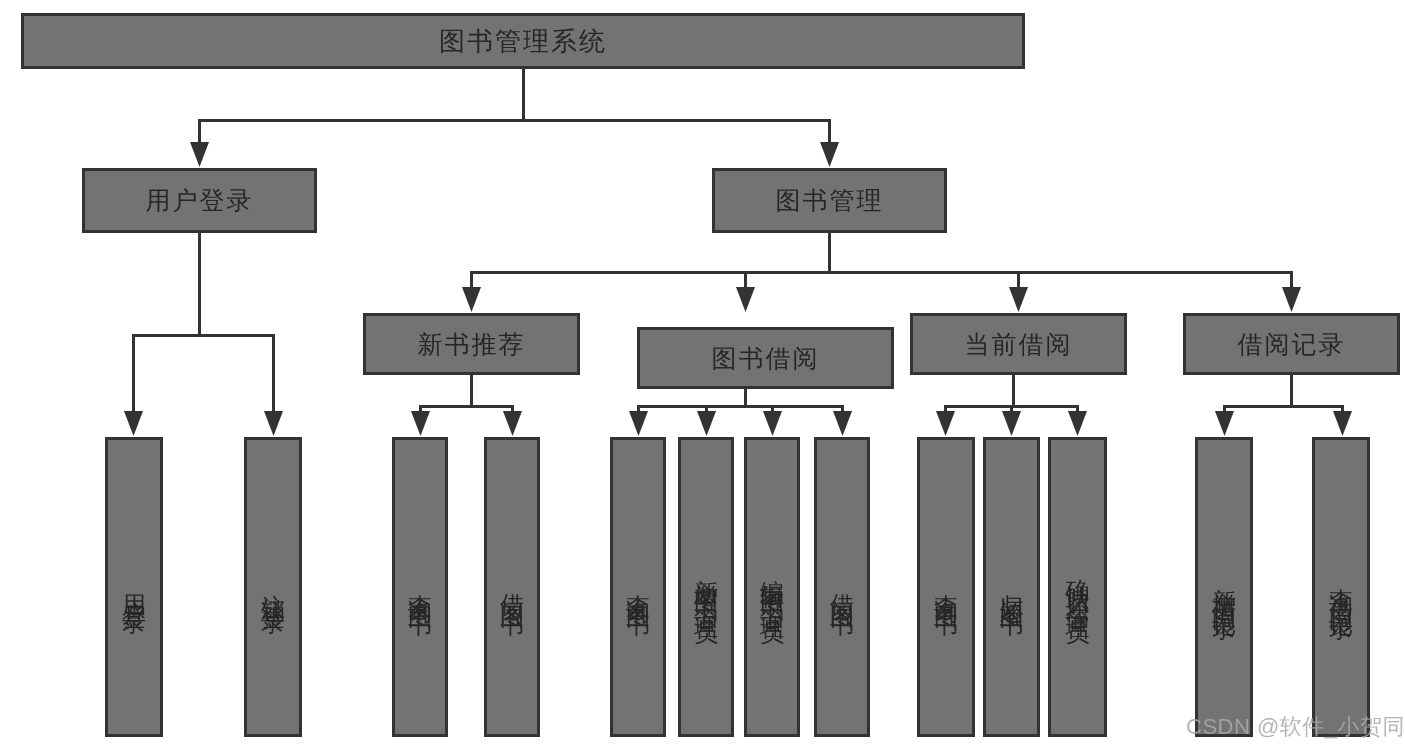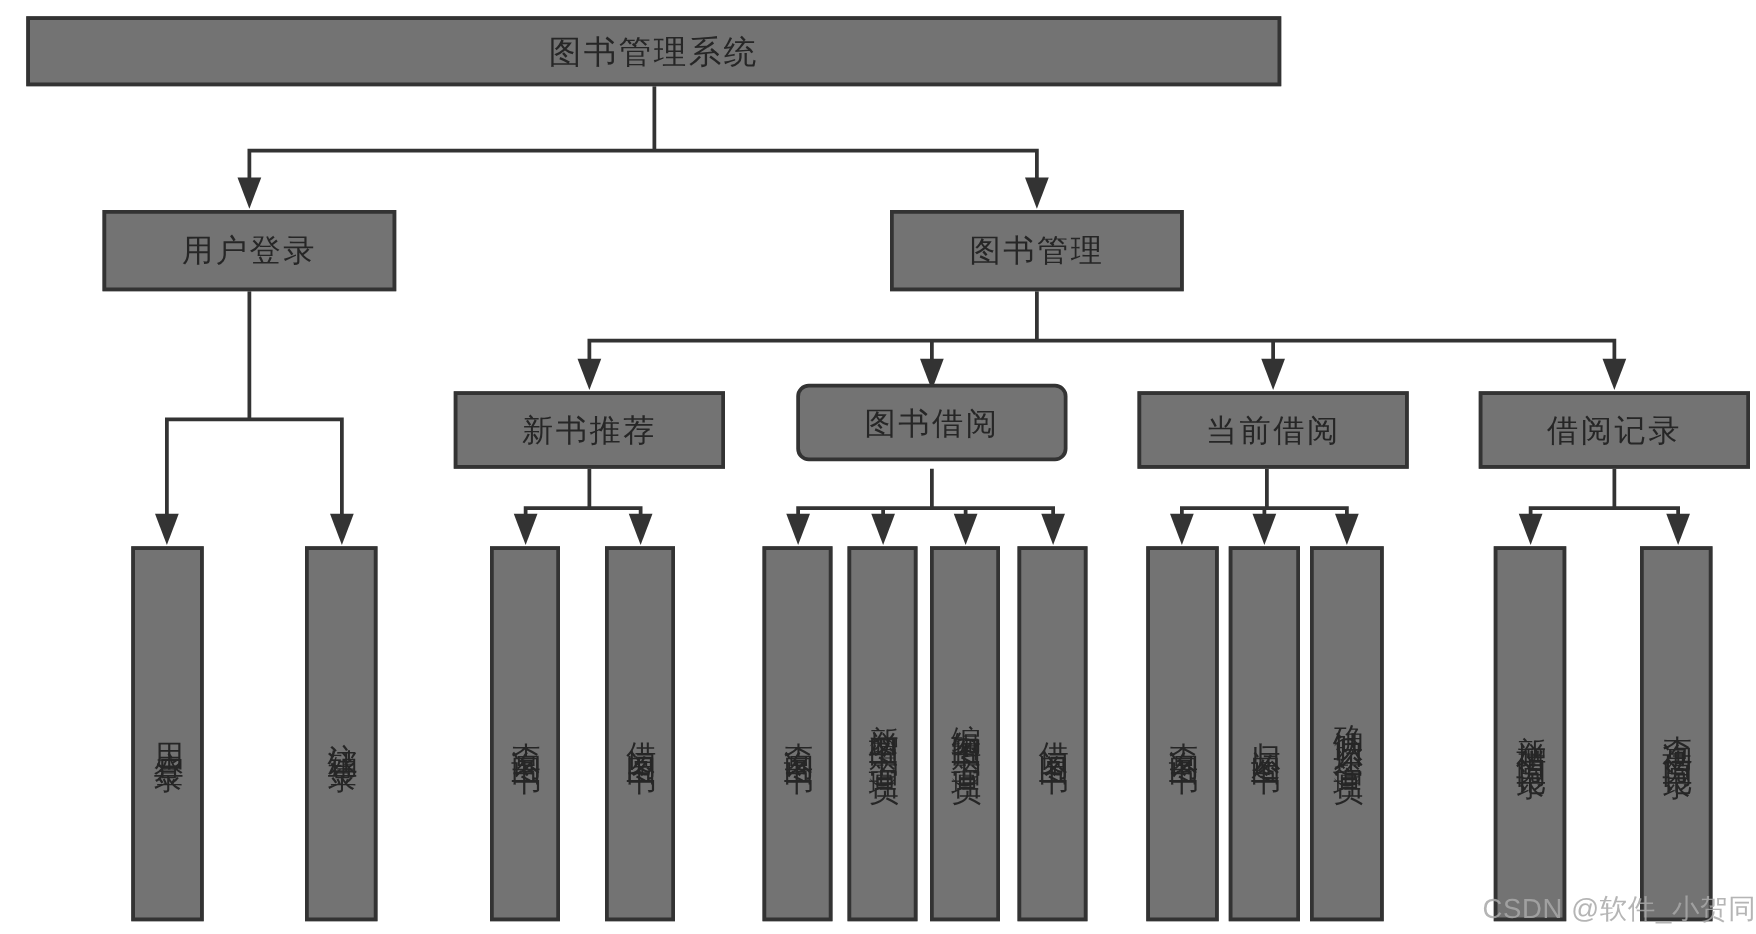--- a/index.html
+++ b/index.html
@@ -117,21 +117,21 @@
   <div class="box h-box" style="left:82px; top:168px; width:235px; height:65px;">
     <span>用户登录</span>
   </div>
   <div class="box h-box" style="left:712px; top:168px; width:235px; height:65px;align-items:center;">
     <span>图书管理</span>
   </div>
 
   <div class="box h-box" style="left:363px; top:313px; width:217px; height:62px;">
     <span>新书推荐</span>
   </div>
-  <div class="box h-box" style="left:637px; top:307px; width:217px; height:62px;border-radius:10px;">
+  <div class="box h-box" style="left:637px; top:327px; width:257px; height:62px;">
     <span>图书借阅</span>
   </div>
   <div class="box h-box" style="left:910px; top:313px; width:217px; height:62px;">
     <span>当前借阅</span>
   </div>
   <div class="box h-box" style="left:1183px; top:313px; width:217px; height:62px;">
     <span>借阅记录</span>
   </div>
 
   <div class="box v-box" style="left:105px; top:437px; width:58px; height:300px;">

